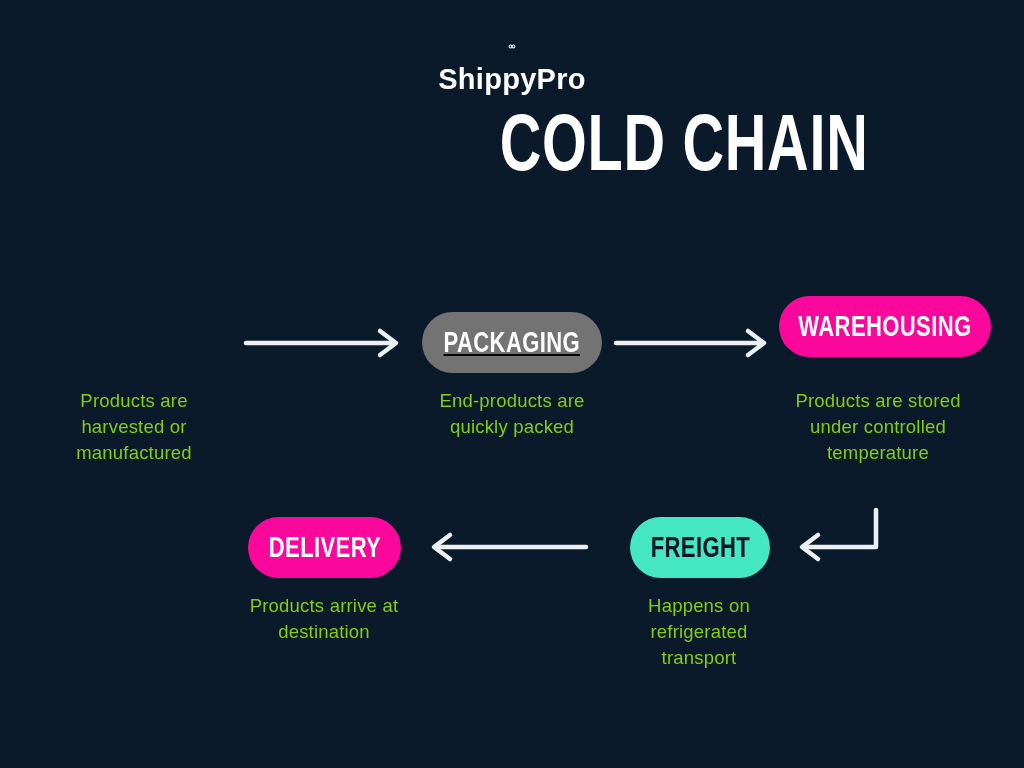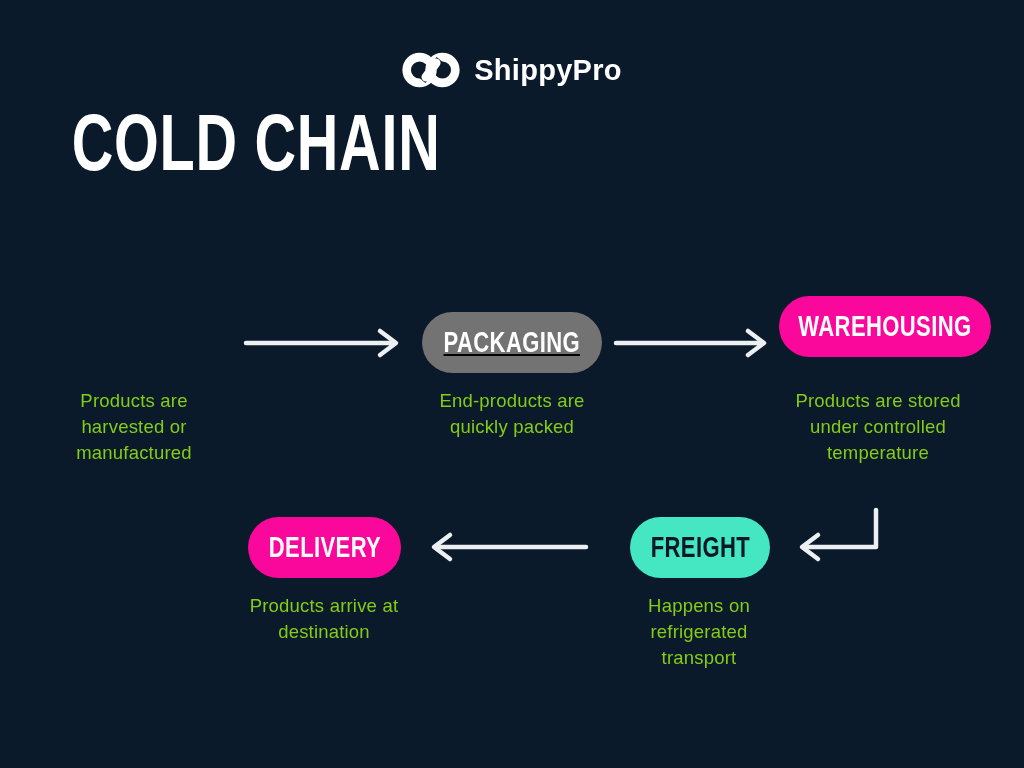--- a/index.html
+++ b/index.html
@@ -20,37 +20,38 @@
   .brand {
     position: absolute;
     top: 44px;
     left: 0;
     width: 1024px;
     height: 52px;
     display: flex;
     align-items: center;
     justify-content: center;
     gap: 14px;
+    flex-direction: column;
   }
   .brand svg { display: block; }
   .brand-name {
     color: #ffffff;
     font-size: 29px;
     font-weight: bold;
     letter-spacing: 0.3px;
   }
 
   
   .title {
     position: absolute;
     top: 103px;
     left: 0;
     width: 940px;
     margin: 0;
-    text-align: left;
+    text-align: right;
     color: #ffffff;
     font-size: 80px;
     font-weight: bold;
     line-height: 1;
     white-space: nowrap;
   }
   .condense {
     display: inline-block;
     transform: scaleX(0.72);
     transform-origin: center;

